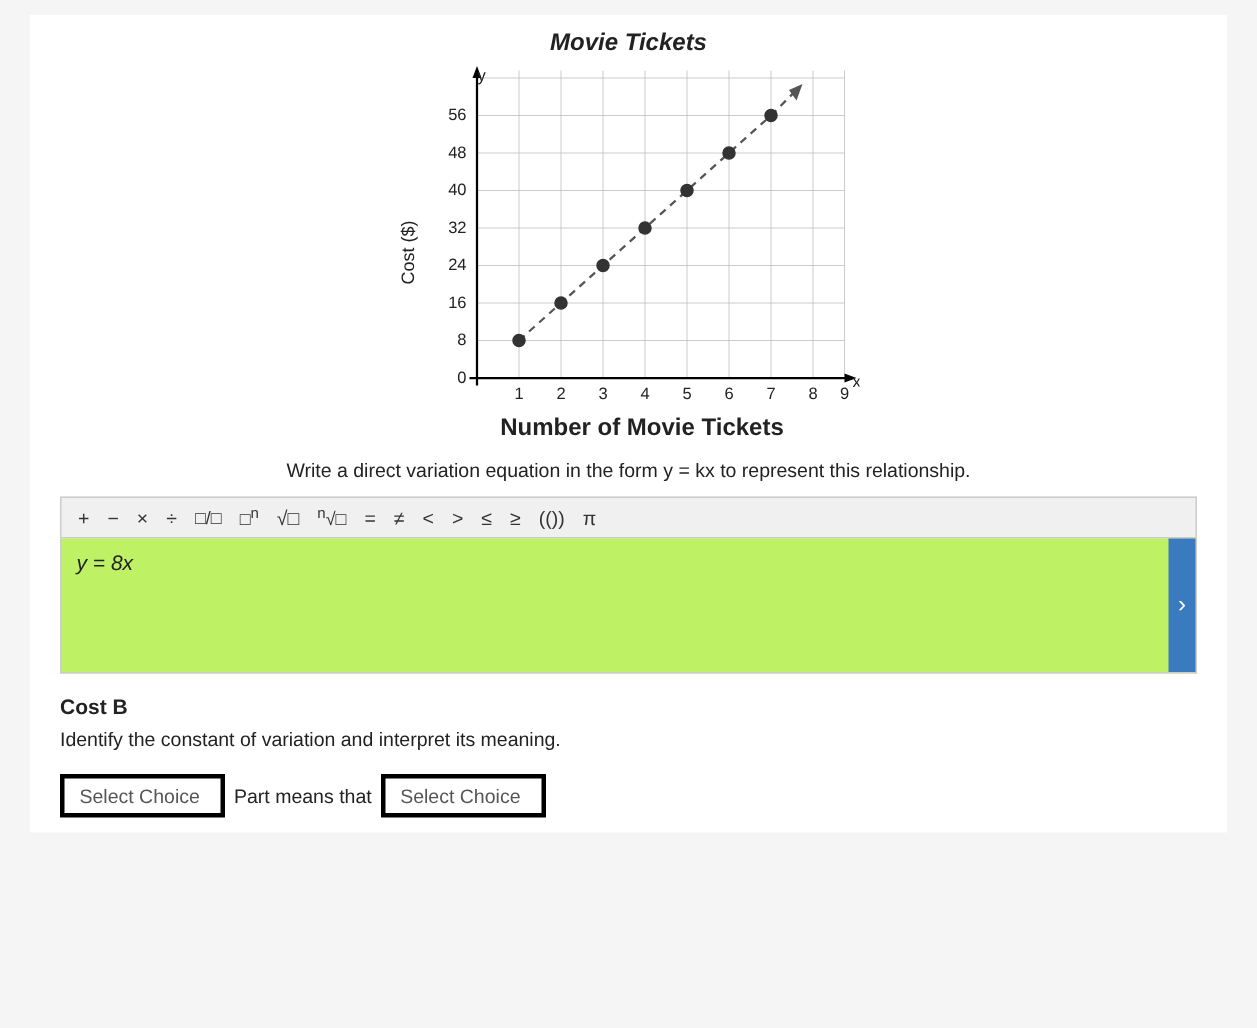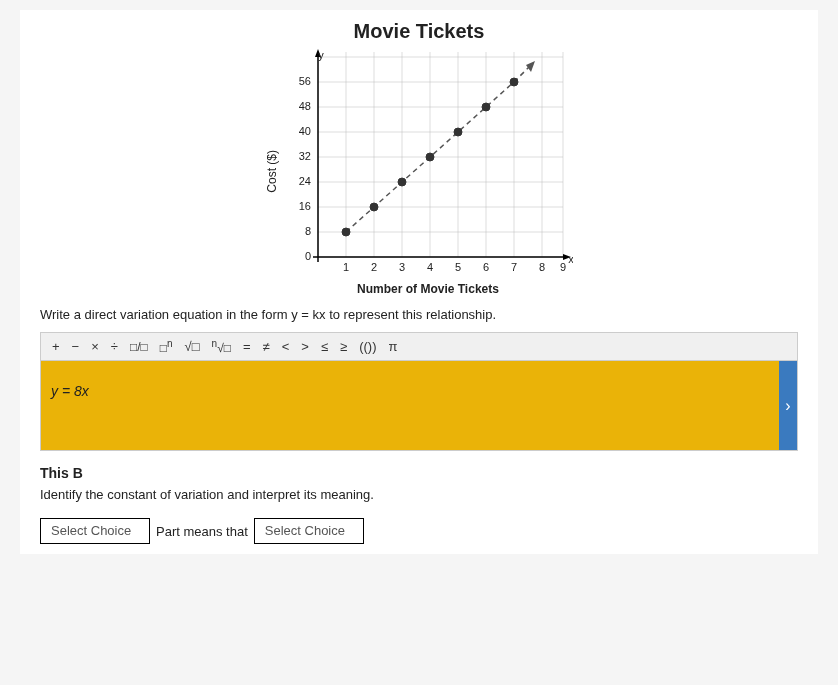--- a/index.html
+++ b/index.html
@@ -21,55 +21,57 @@
 
     
     .chart-section {
       display: flex;
       flex-direction: column;
       align-items: center;
       margin-bottom: 10px;
     }
 
     .chart-title {
-      font-size: 20px;
+      font-size: 16px;
       font-weight: bold;
       margin-bottom: 4px;
+      font-style: italic;
     }
 
     .chart-wrapper {
       display: flex;
       align-items: flex-start;
     }
 
     .y-axis-label {
       writing-mode: vertical-rl;
       transform: rotate(180deg);
       font-size: 12px;
       margin-right: 4px;
       align-self: center;
       white-space: nowrap;
     }
 
     .x-axis-label {
       text-align: center;
-      font-size: 12px;
+      font-size: 16px;
       font-weight: bold;
       margin-top: 2px;
     }
 
     
     .equation-section {
       margin: 10px 20px;
     }
 
     .equation-prompt {
       font-size: 13px;
       margin-bottom: 8px;
       line-height: 1.4;
+      text-align: center;
     }
 
     .math-toolbar {
       display: flex;
       align-items: center;
       background: #f0f0f0;
       border: 1px solid #ccc;
       padding: 4px 8px;
       gap: 6px;
       flex-wrap: wrap;
@@ -79,22 +81,22 @@
       font-size: 13px;
       color: #333;
       cursor: pointer;
       padding: 1px 3px;
     }
 
     .equation-box {
       border: 1px solid #ccc;
       border-top: none;
       min-height: 90px;
-      padding: 22px 10px;
-      background: #eab308;
+      padding: 8px 10px;
+      background: #bef264;
       font-size: 14px;
       position: relative;
     }
 
     .equation-text {
       font-size: 14px;
       font-style: italic;
     }
 
     .scroll-indicator {
@@ -131,21 +133,21 @@
     .part-b-answer {
       font-size: 13px;
       display: flex;
       align-items: center;
       gap: 6px;
       flex-wrap: wrap;
     }
 
     .select-choice {
       display: inline-block;
-      border: 1px solid #000000;
+      border: 3px solid #000000;
       background: #fff;
       padding: 4px 10px;
       font-size: 13px;
       color: #555;
       cursor: pointer;
       min-width: 110px;
       min-height: 26px;
     }
 
     
@@ -263,21 +265,21 @@
       <span>π</span>
     </div>
 
     <div class="equation-box">
       <div class="equation-text">y = 8x</div>
       <div class="scroll-indicator">›</div>
     </div>
   </div>
 
   <div class="part-b-section">
-    <div class="part-b-title">This B</div>
+    <div class="part-b-title">Cost B</div>
     <div class="part-b-prompt">Identify the constant of variation and interpret its meaning.</div>
     <div class="part-b-answer">
       <span class="select-choice">Select Choice</span>
       <span>Part means that</span>
       <span class="select-choice">Select Choice</span>
     </div>
   </div>
 
 </div>
 

